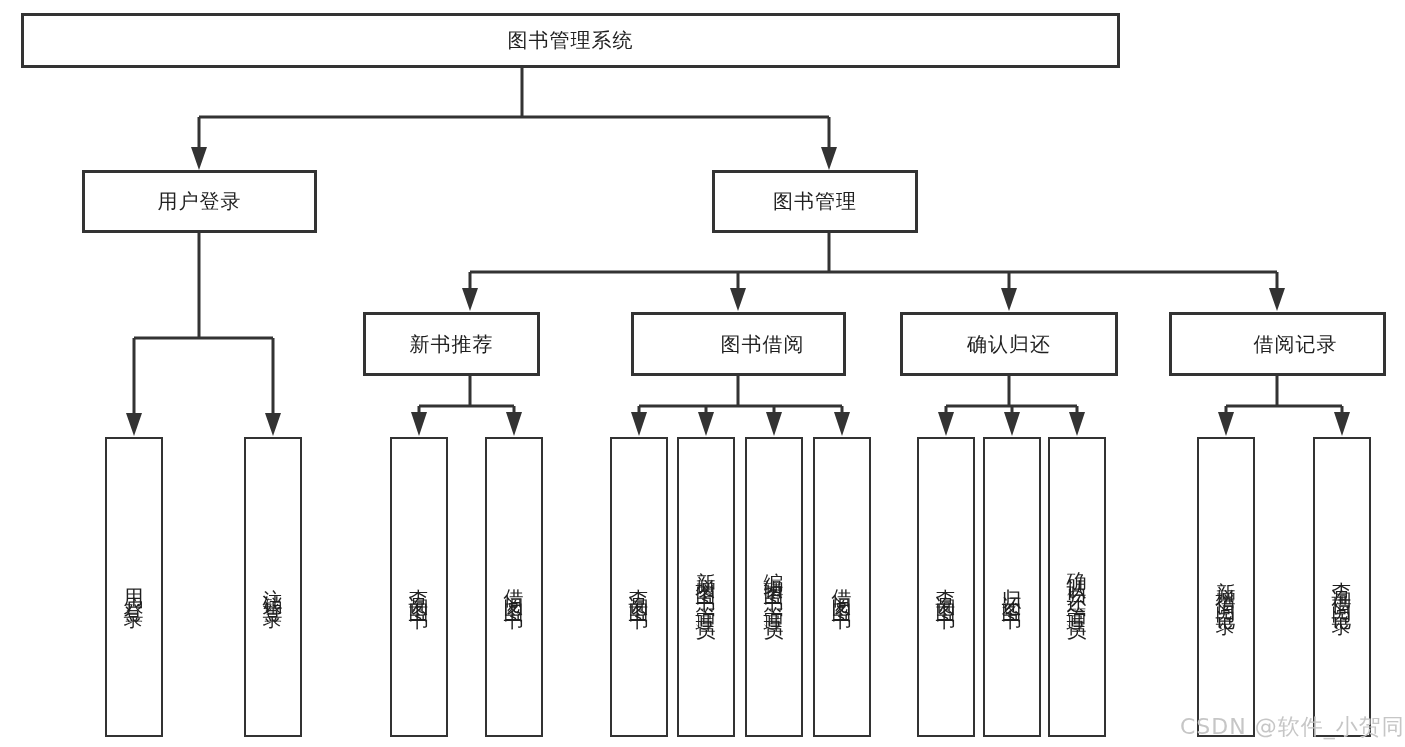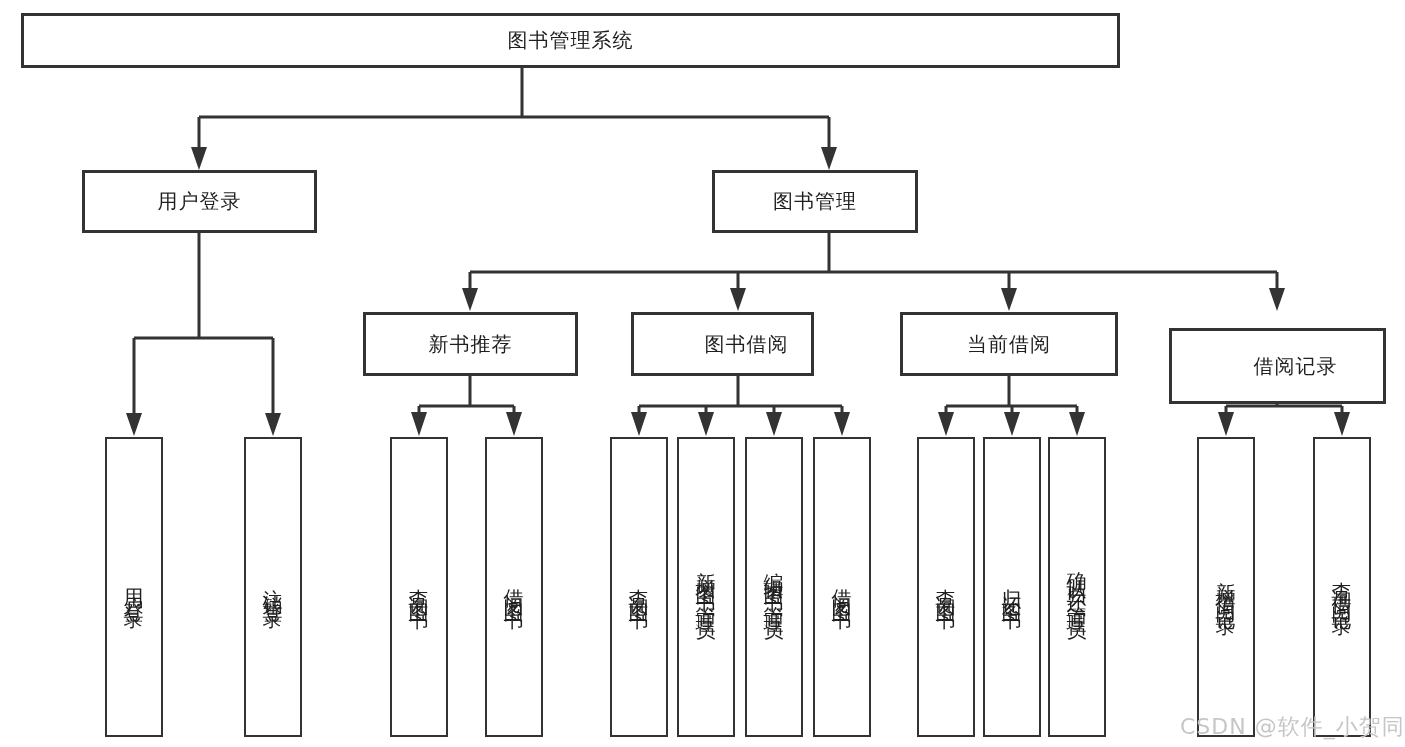--- a/index.html
+++ b/index.html
@@ -43,24 +43,24 @@
     text-orientation: mixed;
     letter-spacing: 7px;
     line-height: 1;
     white-space: nowrap;
     font-size: 20px;
   }
   
   #n-root  { left: 21px;  top: 13px;  width: 1099px; height: 55px; }
   #n-l2a   { left: 82px;  top: 170px; width: 235px;  height: 63px; }
   #n-l2b   { left: 712px; top: 170px; width: 206px;  height: 63px; }
-  #n-s1    { left: 363px; top: 312px; width: 215px;  height: 64px; }
-  #n-s2    { left: 631px; top: 312px; width: 183px;  height: 64px; padding-left: 48px; }
+  #n-s1    { left: 363px; top: 312px; width: 177px;  height: 64px; }
+  #n-s2    { left: 631px; top: 312px; width: 215px;  height: 64px; padding-left: 48px; }
   #n-s3    { left: 900px; top: 312px; width: 218px;  height: 64px; }
-  #n-s4    { left: 1169px;top: 328px; width: 217px;  height: 76px; padding-left: 36px; }
+  #n-s4    { left: 1169px;top: 312px; width: 217px;  height: 64px; padding-left: 36px; }
   .vbox    { top: 437px;  width: 58px; height: 300px; }
   #n-a1 { left: 105px; }
   #n-a2 { left: 244px; }
   #n-b1 { left: 390px; }
   #n-b2 { left: 485px; }
   #n-c1 { left: 610px; }
   #n-c2 { left: 677px; }
   #n-c3 { left: 745px; }
   #n-c4 { left: 813px; }
   #n-d1 { left: 917px; }
@@ -116,21 +116,21 @@
     </g>
   </svg>
 
   <div class="box" id="n-root">图书管理系统</div>
 
   <div class="box" id="n-l2a">用户登录</div>
   <div class="box" id="n-l2b">图书管理</div>
 
   <div class="box" id="n-s1">新书推荐</div>
   <div class="box" id="n-s2">图书借阅</div>
-  <div class="box" id="n-s3">当前借阅</div>
+  <div class="box" id="n-s3">确认归还</div>
   <div class="box" id="n-s4">借阅记录</div>
 
   <div class="box vbox" id="n-a1">
     <span class="vtext">用户登录</span>
   </div>
   <div class="box vbox" id="n-a2">
     <span class="vtext">注销登录</span>
   </div>
 
   <div class="box vbox" id="n-b1">

